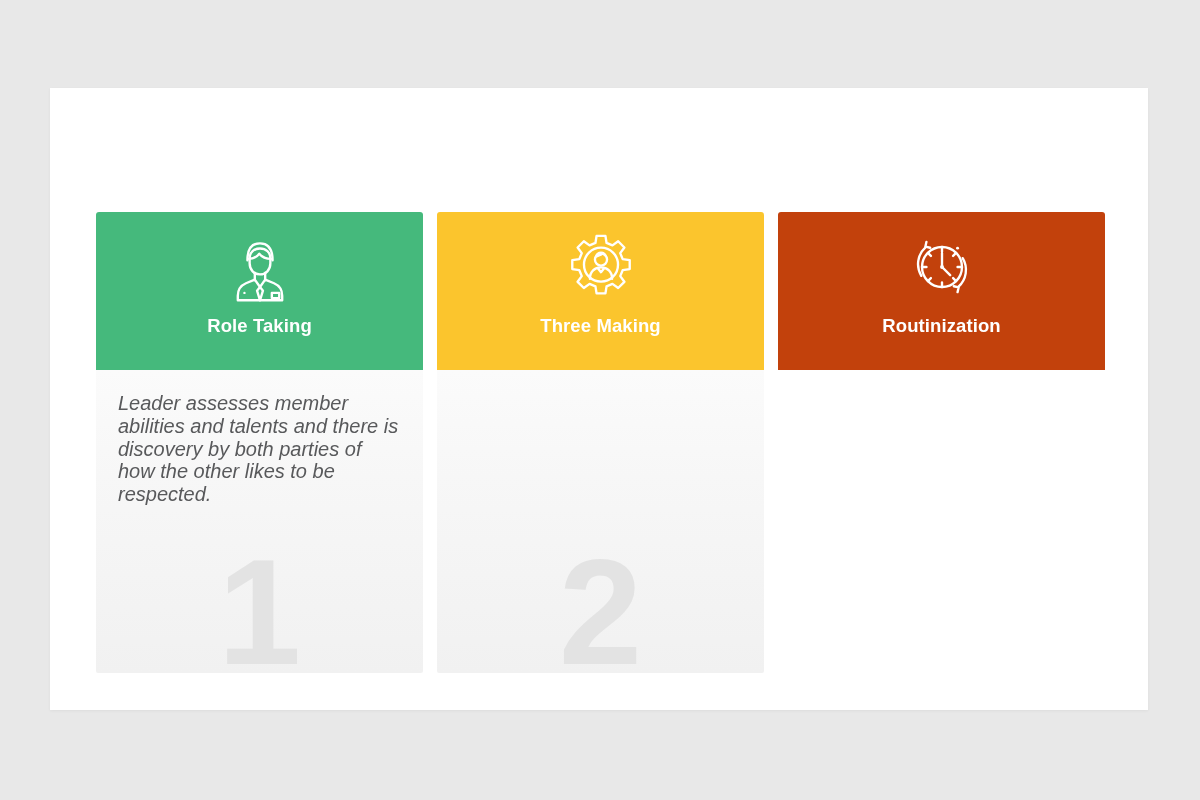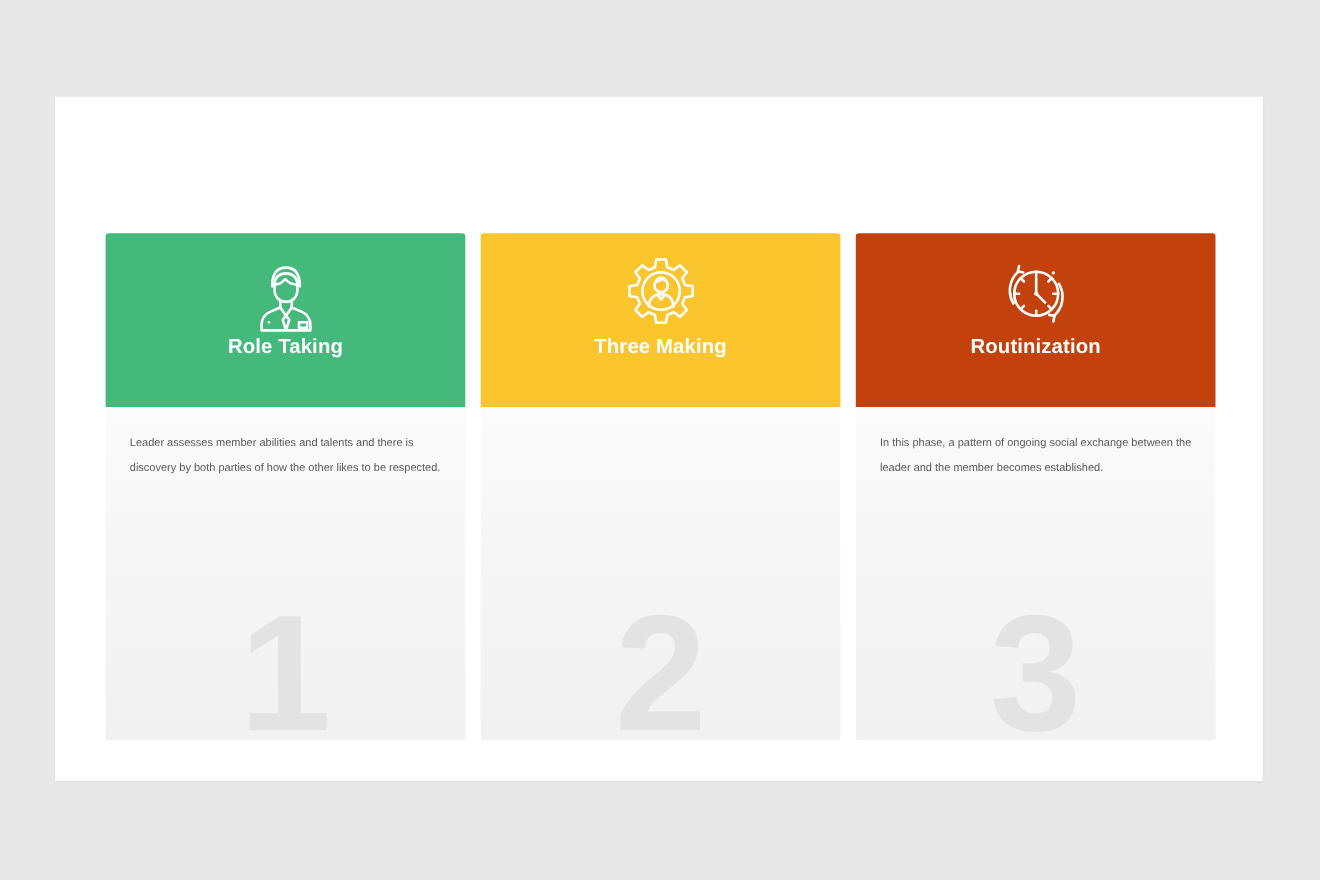--- a/index.html
+++ b/index.html
@@ -81,44 +81,46 @@
     display: block;
   }
 
   .card-icon svg {
     width: 100%;
     height: 100%;
     display: block;
   }
 
   .card-title {
+    margin-top: 11px;
     font-size: 18.5px;
     font-weight: bold;
     color: #ffffff;
     text-align: center;
     letter-spacing: 0.1px;
   }
 
   .card-body {
     position: relative;
     height: 303px;
     background: linear-gradient(to bottom, #fbfbfb 0%, #f7f7f7 35%, #f1f1f1 100%);
     box-sizing: border-box;
     padding: 22px 22px 0 22px;
     overflow: hidden;
     border-radius: 0 0 2px 2px;
   }
 
   .card-text {
-    font-size: 10px;
+    font-size: 20px;
     line-height: 22.8px;
     color: #58595b;
     position: relative;
     z-index: 2;
     margin: 0;
+    font-style: italic;
   }
 
   .card-number {
     position: absolute;
     left: 0;
     right: 0;
     bottom: -14px;
     text-align: center;
     font-size: 150px;
     line-height: 150px;
@@ -219,20 +221,16 @@
             <path d="M22 62 A31 31 0 0 1 28 23"></path>
 
             <path d="M66 76 L72.5 77.5 L71 84"></path>
             <path d="M34 24 L27.5 22.5 L29 16"></path>
 
             <circle cx="71" cy="24.5" r="2" fill="#ffffff" stroke="none"></circle>
           </svg>
         </div>
         <div class="card-title">Routinization</div>
       </div>
-      <div class="card-body">
-        <p class="card-text">In this phase, a pattern of ongoing social exchange between the leader and the member becomes established.</p>
-        <div class="card-number">3</div>
-      </div>
     </div>
 
   </div>
 </div>
 
 </body></html>

